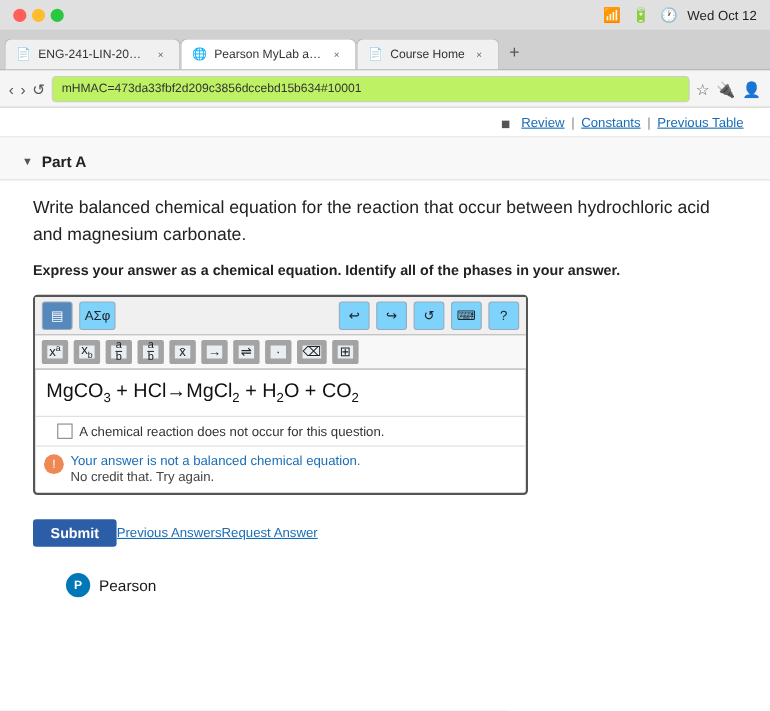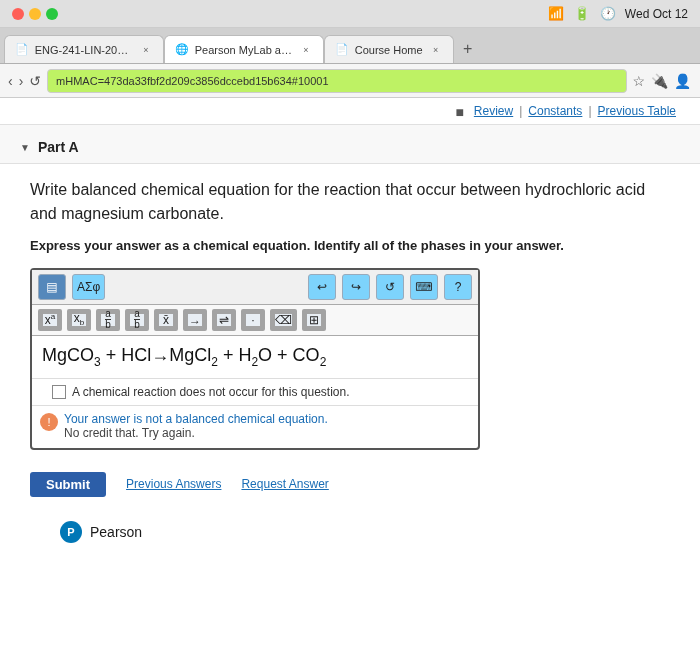--- a/index.html
+++ b/index.html
@@ -272,21 +272,21 @@
       display: flex; align-items: center; justify-content: center;
       font-size: 11px; color: #fff; flex-shrink: 0; margin-top: 1px;
     }
     .feedback-text { color: #1a6db5; }
     .feedback-sub { color: #444; font-size: 12px; }
 
     
     .submit-row {
       display: flex;
       align-items: center;
-      gap: 20px;
+      gap: 0;
       padding: 12px 0 10px;
     }
     .btn-submit {
       background: #2c5ea8;
       color: #fff;
       border: none;
       border-radius: 3px;
       padding: 5px 16px;
       font-size: 13px;
       cursor: pointer;

